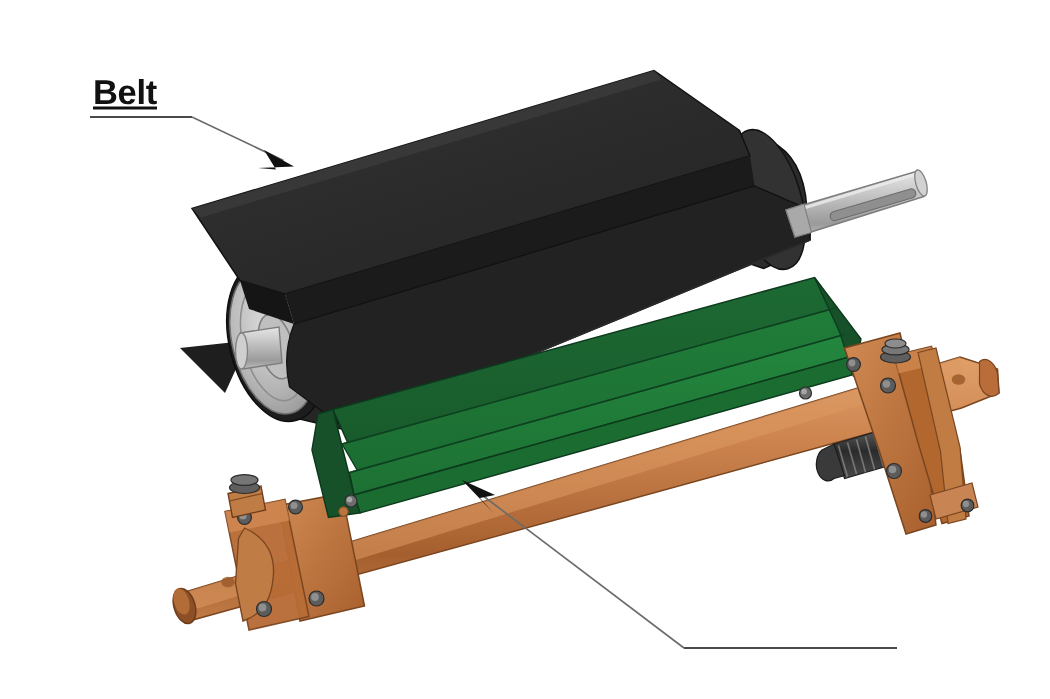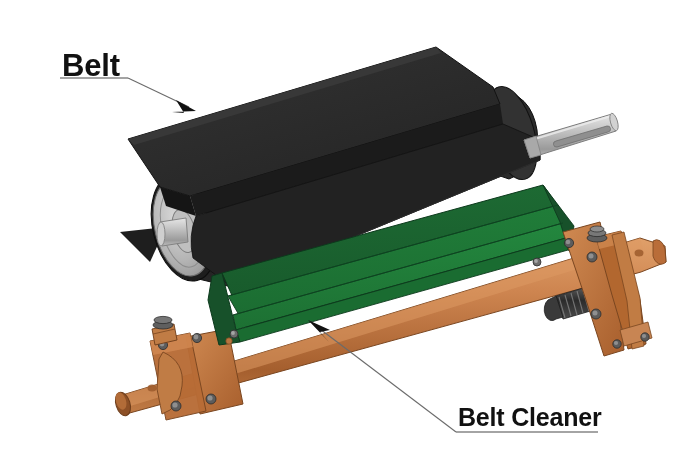--- a/index.html
+++ b/index.html
@@ -1,20 +1,20 @@
 <!DOCTYPE html>
 <html><head>
 <meta charset="utf-8">
 <style>
   html,body{margin:0;padding:0;background:#ffffff;}
   body{width:700px;height:466px;overflow:hidden;font-family:"Liberation Sans",sans-serif;}
   #stage{position:relative;width:700px;height:466px;background:#fff;}
   #art{position:absolute;left:0;top:0;width:700px;height:466px;}
   .lbl{position:absolute;font-family:"Liberation Sans",sans-serif;font-weight:bold;color:#111;white-space:nowrap;}
-  #belt-label{left:62px;top:48px;font-size:31px;letter-spacing:-0.2px;}
+  #belt-label{left:62px;top:48px;font-size:23px;letter-spacing:-0.2px;text-decoration:underline;}
   #cleaner-label{left:458px;top:403px;font-size:25px;letter-spacing:-0.2px;}
 </style>
 </head>
 <body>
 
 <div id="stage">
 
   <svg id="art" viewBox="0 0 700 466">
     <defs>
       <linearGradient id="gPulley" x1="0" y1="0" x2="0.25" y2="1">
@@ -215,15 +215,14 @@
       <line x1="128" y1="78" x2="189" y2="107" stroke="#6b6b6b" stroke-width="1.1"></line>
       <path d="M196,111 L176,100 L184,113 L172,112 Z" fill="#111111"></path>
 
       <line x1="456" y1="432" x2="598" y2="432" stroke="#4a4a4a" stroke-width="1.2"></line>
       <line x1="456" y1="432" x2="320" y2="329" stroke="#6b6b6b" stroke-width="1.1"></line>
       <path d="M308,320 L330,330 L320,332 L329,342 Z" fill="#111111"></path>
     </g>
   </svg>
 
   <div class="lbl" id="belt-label">Belt</div>
-  <div class="lbl" id="cleaner-label">Belt Cleaner</div>
 
 </div>
 
 </body></html>

